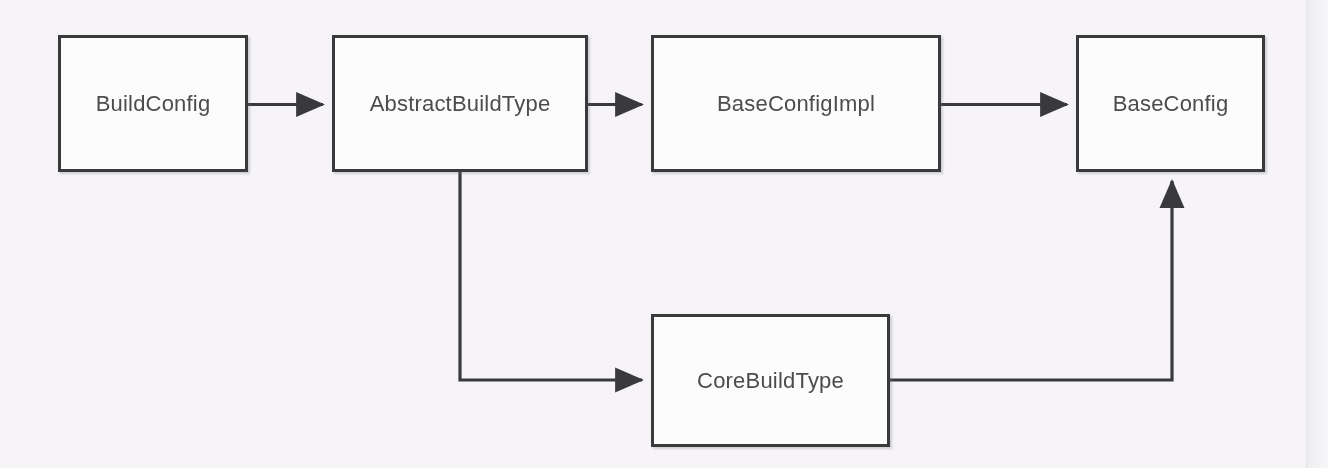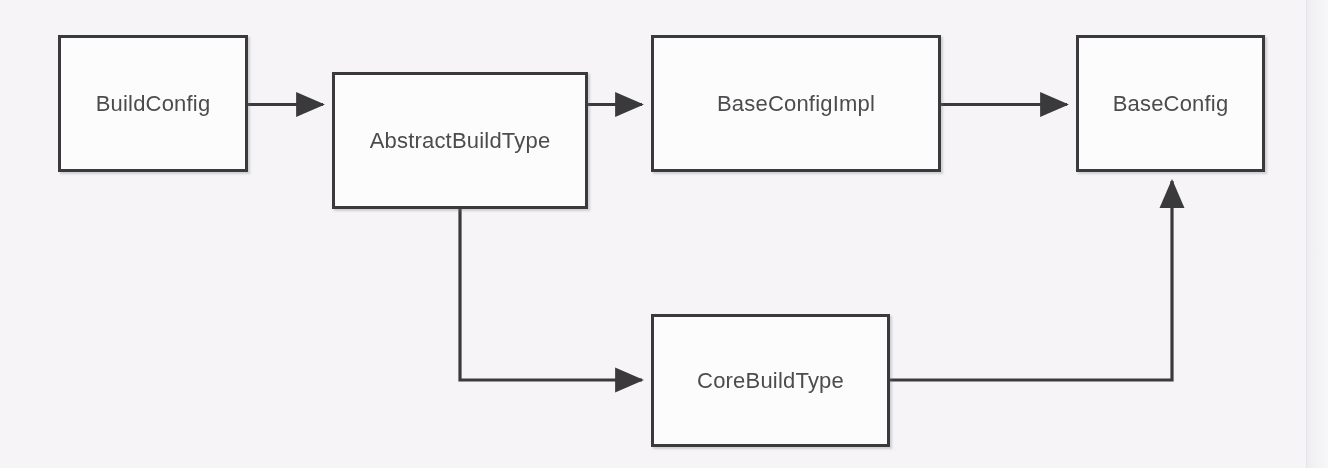--- a/index.html
+++ b/index.html
@@ -76,21 +76,21 @@
       <path d="M 911 104.5 L 1067 104.5" marker-end="url(#arrowhead)"></path>
       <path d="M 460 172 L 460 380 L 642 380" marker-end="url(#arrowhead)"></path>
       <path d="M 890 380 L 1172 380 L 1172 181" marker-end="url(#arrowhead)"></path>
     </g>
   </svg>
 
   <div class="node" style="left:25px; top:35px; width:190px; height:137px;margin-left:33px;">
     <span class="node-label">BuildConfig</span>
   </div>
 
-  <div class="node" style="left:332px; top:35px; width:256px; height:137px;margin-top:37px;">
+  <div class="node" style="left:332px; top:35px; width:256px; height:137px;">
     <span class="node-label">AbstractBuildType</span>
   </div>
 
   <div class="node" style="left:651px; top:35px; width:290px; height:137px;">
     <span class="node-label">BaseConfigImpl</span>
   </div>
 
   <div class="node" style="left:1076px; top:35px; width:189px; height:137px;">
     <span class="node-label">BaseConfig</span>
   </div>

